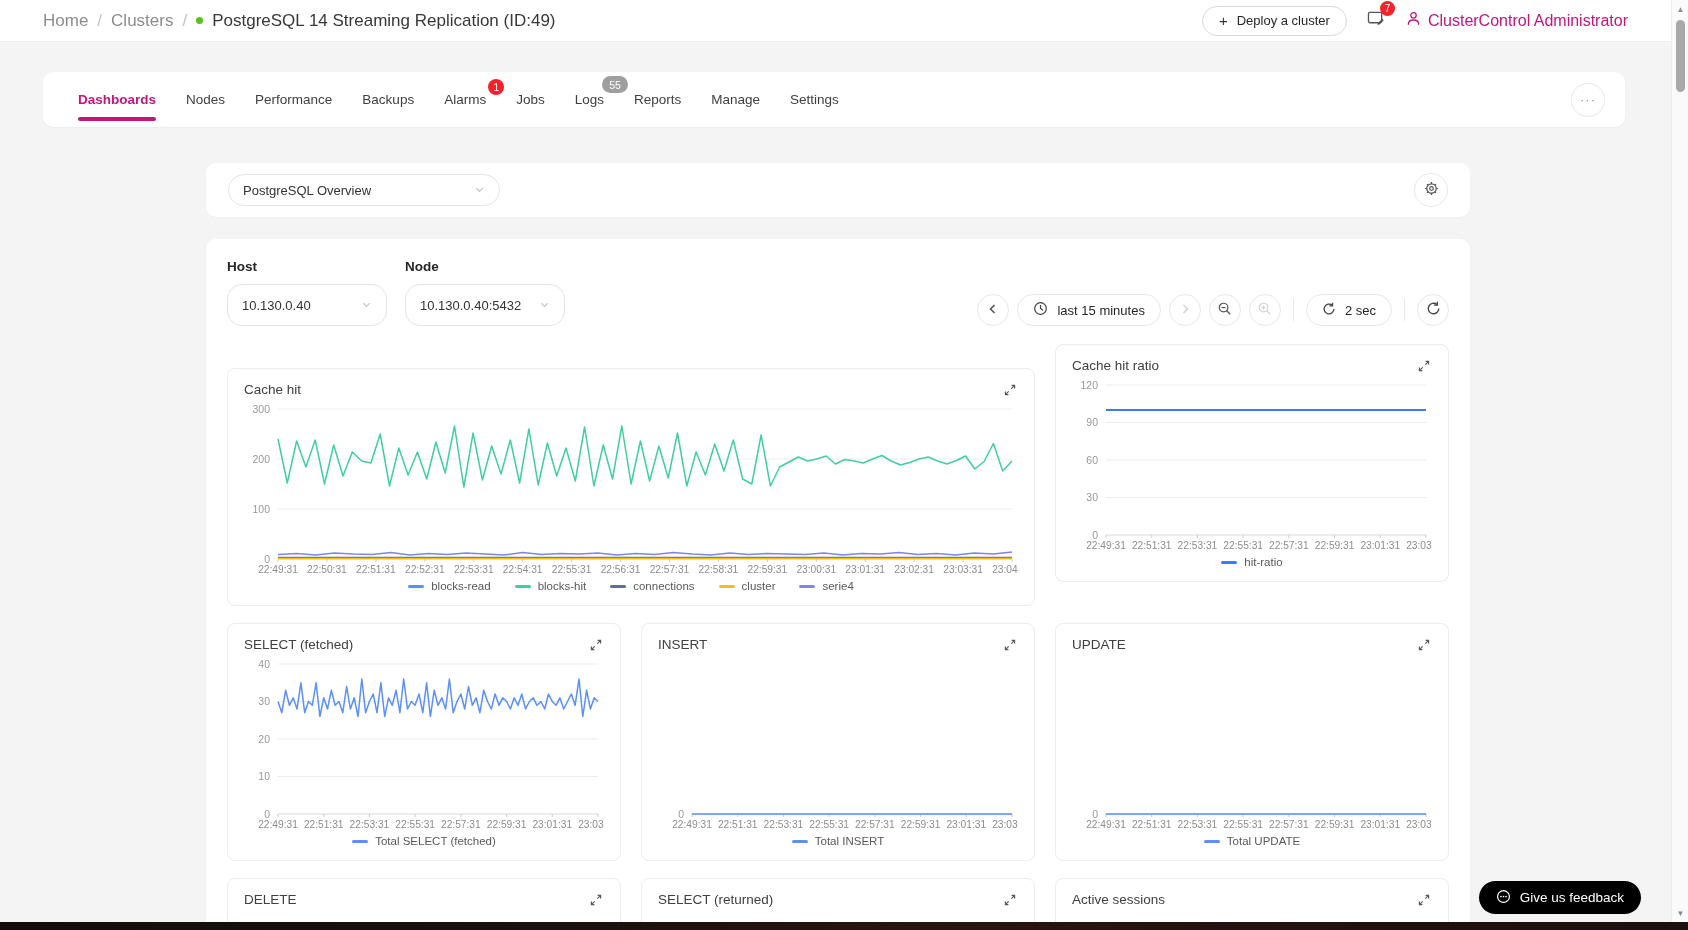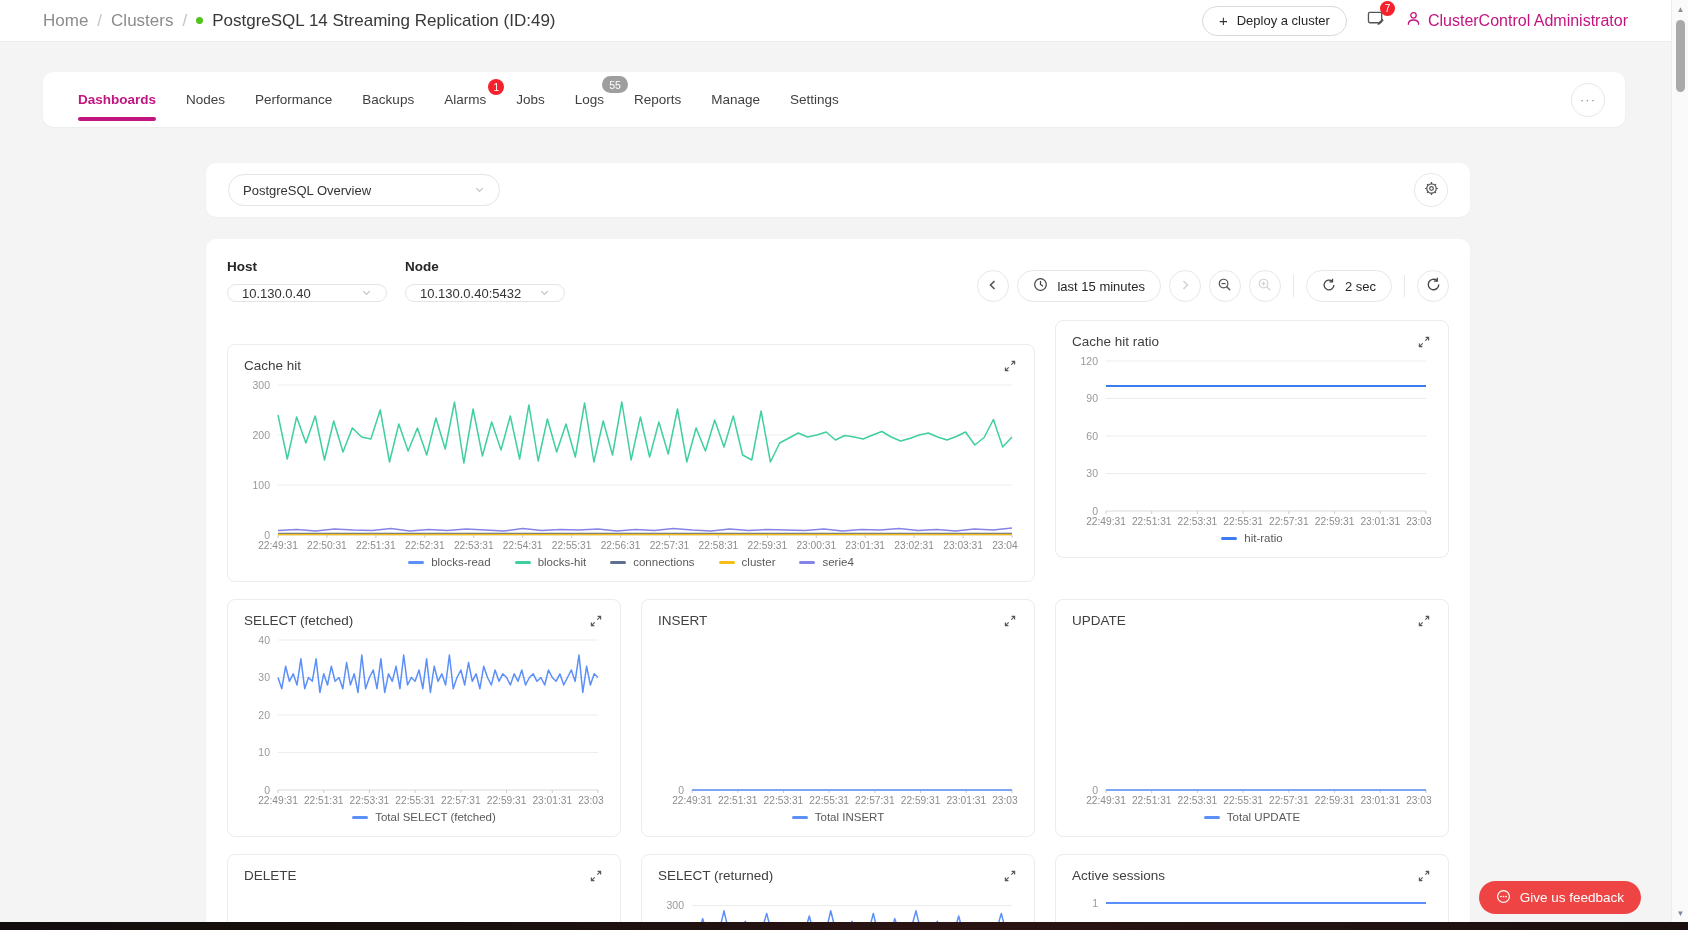--- a/index.html
+++ b/index.html
@@ -56,21 +56,21 @@
   .dash-select { width:272px; }
   .circle-btn { width:34px; height:34px; border:1px solid #e8e8e8; border-radius:50%; background:#fff;
                 display:flex; align-items:center; justify-content:center; cursor:pointer; }
 
   
   .main-card { margin:22px 0 0 206px; width:1264px; height:720px; background:#fff;
                border-radius:10px; padding:20px 21px; box-shadow:0 1px 2px rgba(0,0,0,.03); }
   .filters-row { display:flex; align-items:flex-end; justify-content:space-between; margin-bottom:18px; }
   .filter-groups { display:flex; gap:18px; }
   .filter-label { font-size:13.5px; font-weight:600; color:#262626; margin-bottom:10px; }
-  .filter-select { width:160px; height:18px; border-radius:15px; }
+  .filter-select { width:160px; height:42px; border-radius:15px; }
   .controls { display:flex; align-items:center; gap:8px; }
   .ctl-circle { width:32px; height:32px; border:1px solid #e8e8e8; border-radius:50%; background:#fff;
                 display:flex; align-items:center; justify-content:center; cursor:pointer; }
   .ctl-pill { height:32px; border:1px solid #e8e8e8; border-radius:16px; background:#fff;
               display:flex; align-items:center; gap:9px; padding:0 15px; font-size:13px;
               color:#262626; cursor:pointer; }
   .ctl-divider { width:1px; height:22px; background:#e8e8e8; margin:0 4px; }
 
   
   .charts-grid { display:grid; grid-template-columns:1fr 1fr 1fr; gap:17px 20px; }
@@ -81,21 +81,21 @@
   .chart-title { font-size:13.5px; color:#404040; }
   .expand-btn { cursor:pointer; display:flex; padding:1px; }
   .chart-plot { flex:1; min-height:0; }
   .chart-legend { height:18px; display:flex; justify-content:center; align-items:center;
                   gap:24px; font-size:11.5px; color:#595959; }
   .legend-item { display:flex; align-items:center; gap:7px; }
   .legend-dash { width:16px; height:3px; border-radius:2px; }
 
   
   .feedback-btn { position:absolute; right:47px; bottom:16px; height:33px; border-radius:17px;
-                  background:#ef4444; color:#fff; border:none; display:flex; align-items:center;
+                  background:#000000; color:#fff; border:none; display:flex; align-items:center;
                   gap:9px; padding:0 17px; font-size:13.5px; cursor:pointer; z-index:30; }
   .scrollbar { position:absolute; top:0; right:0; width:17px; height:922px; background:#fafafa;
                border-left:1px solid #ededed; z-index:20; }
   .sb-arrow { position:absolute; left:0; width:17px; height:16px; display:flex; align-items:center;
               justify-content:center; font-size:8px; color:#8f8f8f; cursor:pointer; }
   .sb-up { top:1px; }
   .sb-down { bottom:1px; color:#7d8a9c; }
   .sb-thumb { position:absolute; top:20px; left:4px; width:9px; height:72px;
               background:#a9a9a9; border-radius:5px; cursor:pointer; }
   .bottom-strip { position:absolute; left:0; bottom:0; width:1688px; height:8px; z-index:25;

